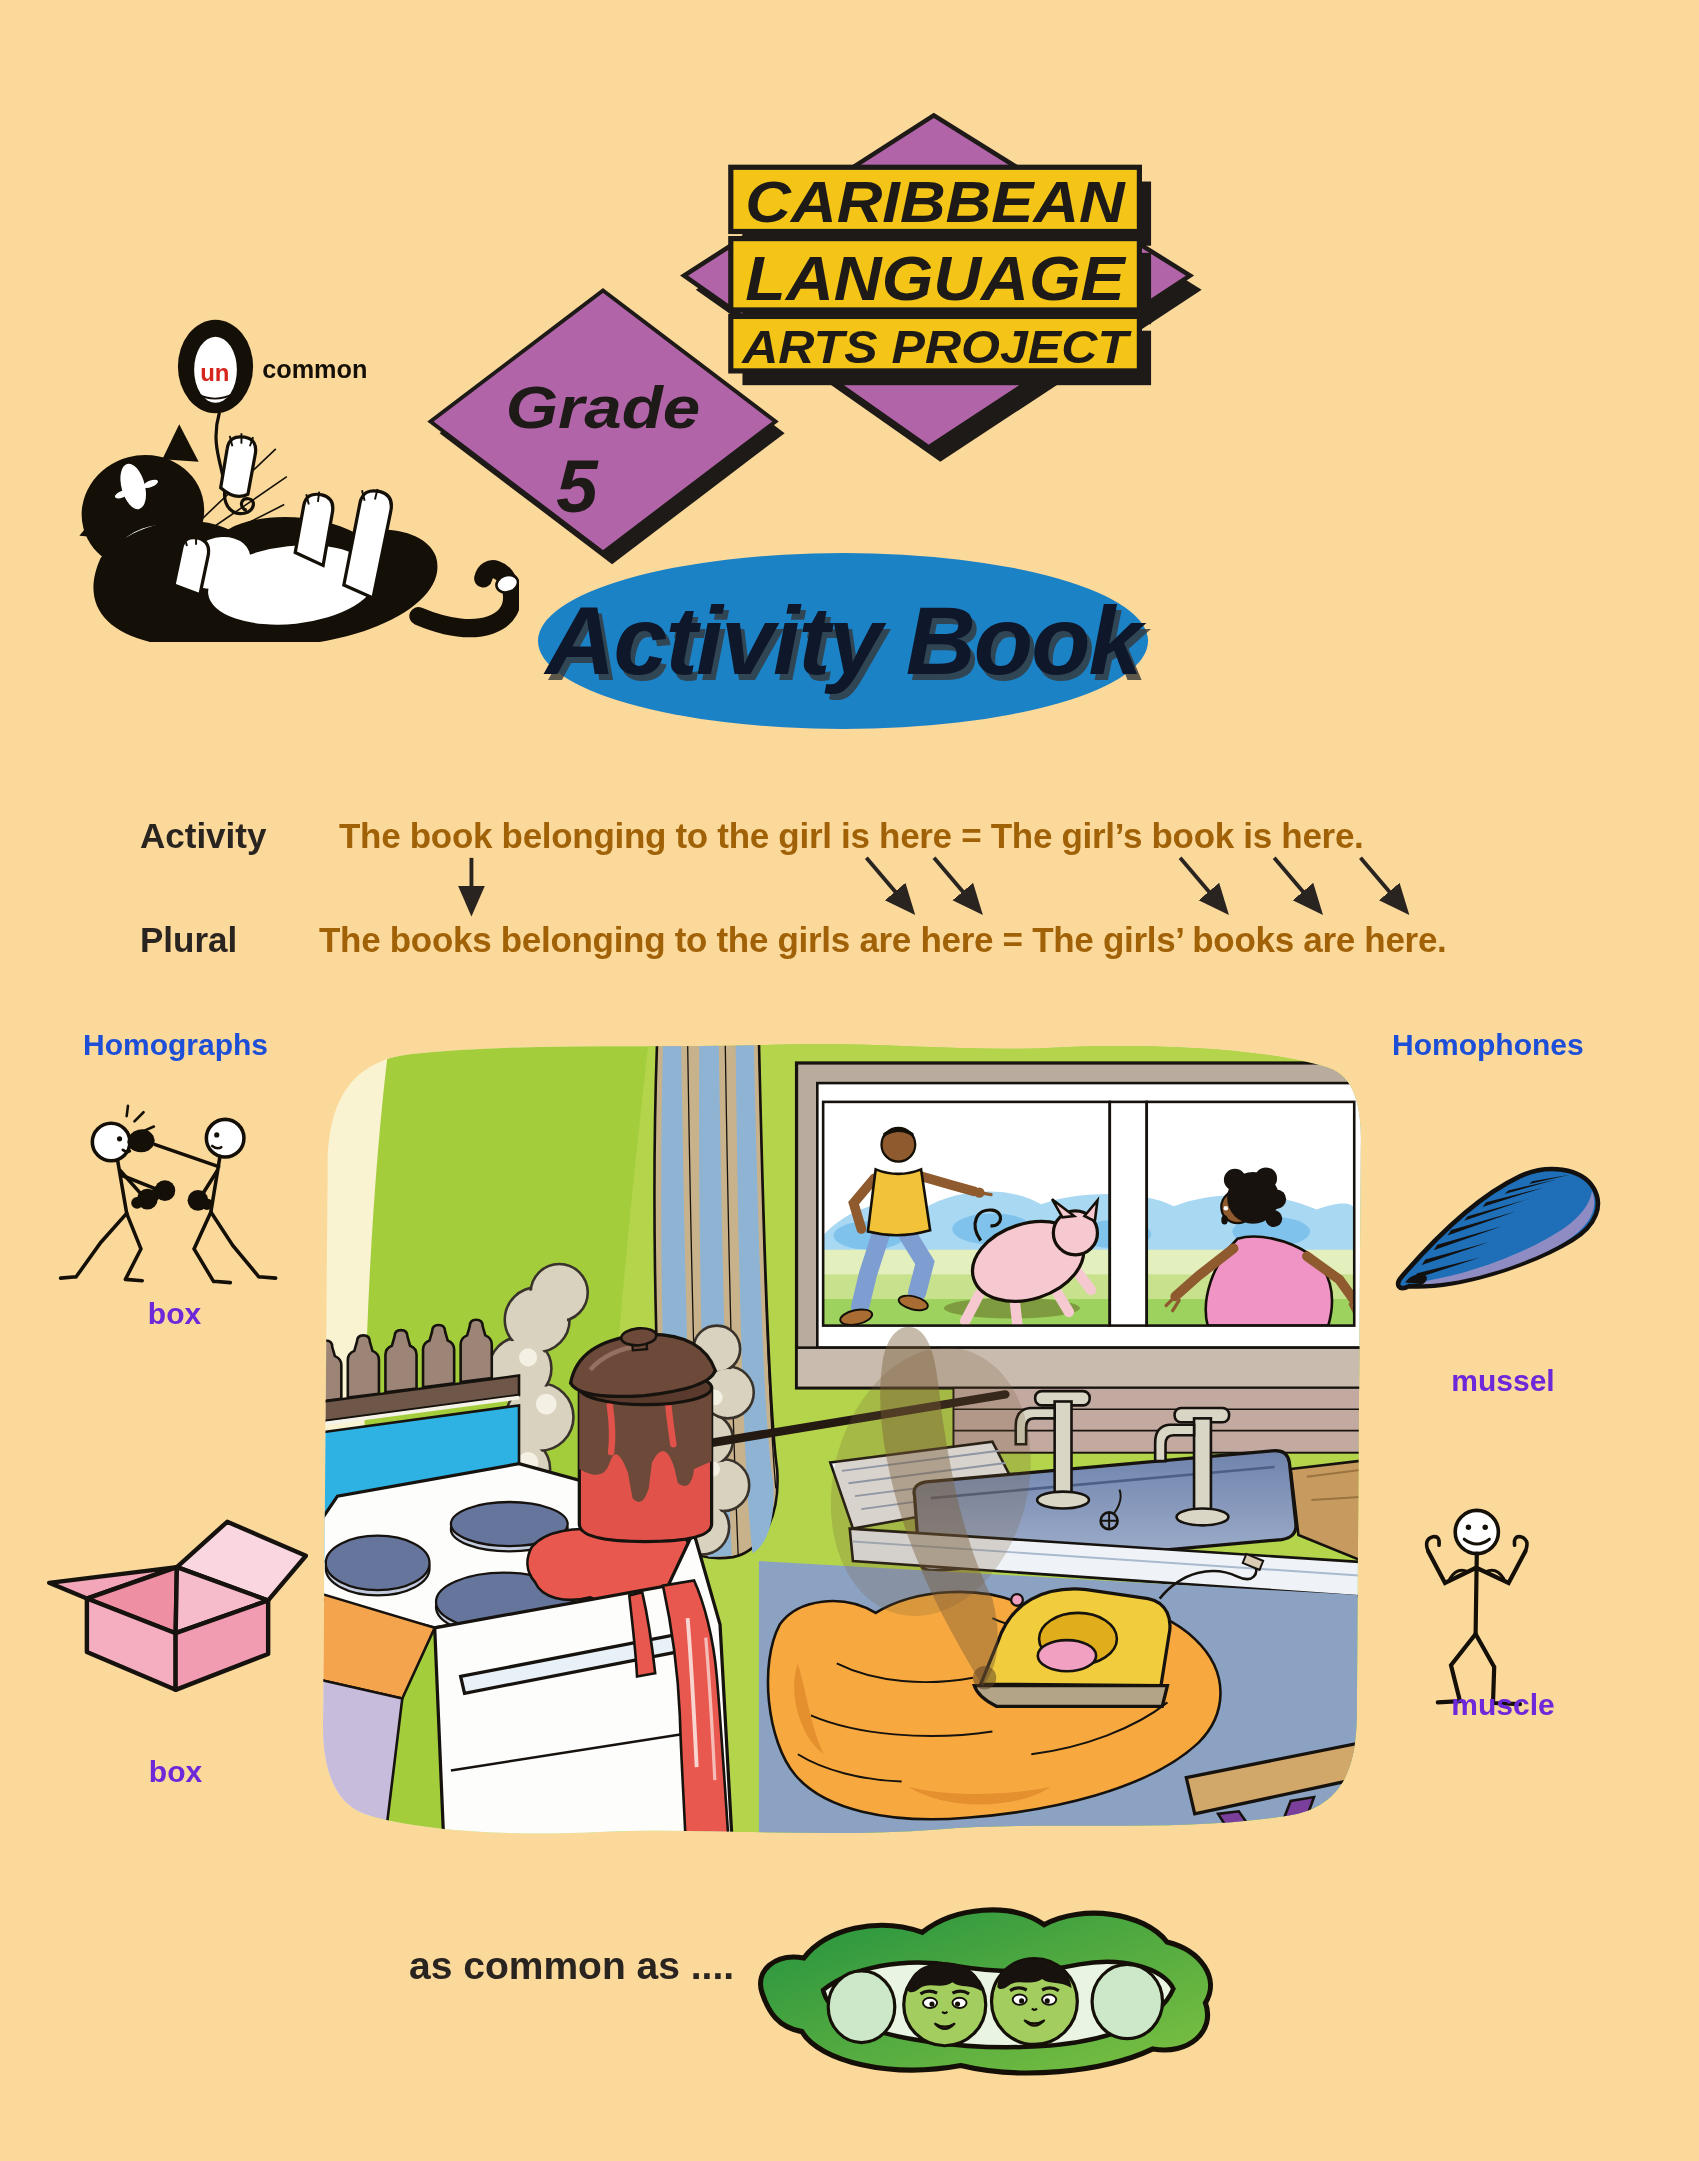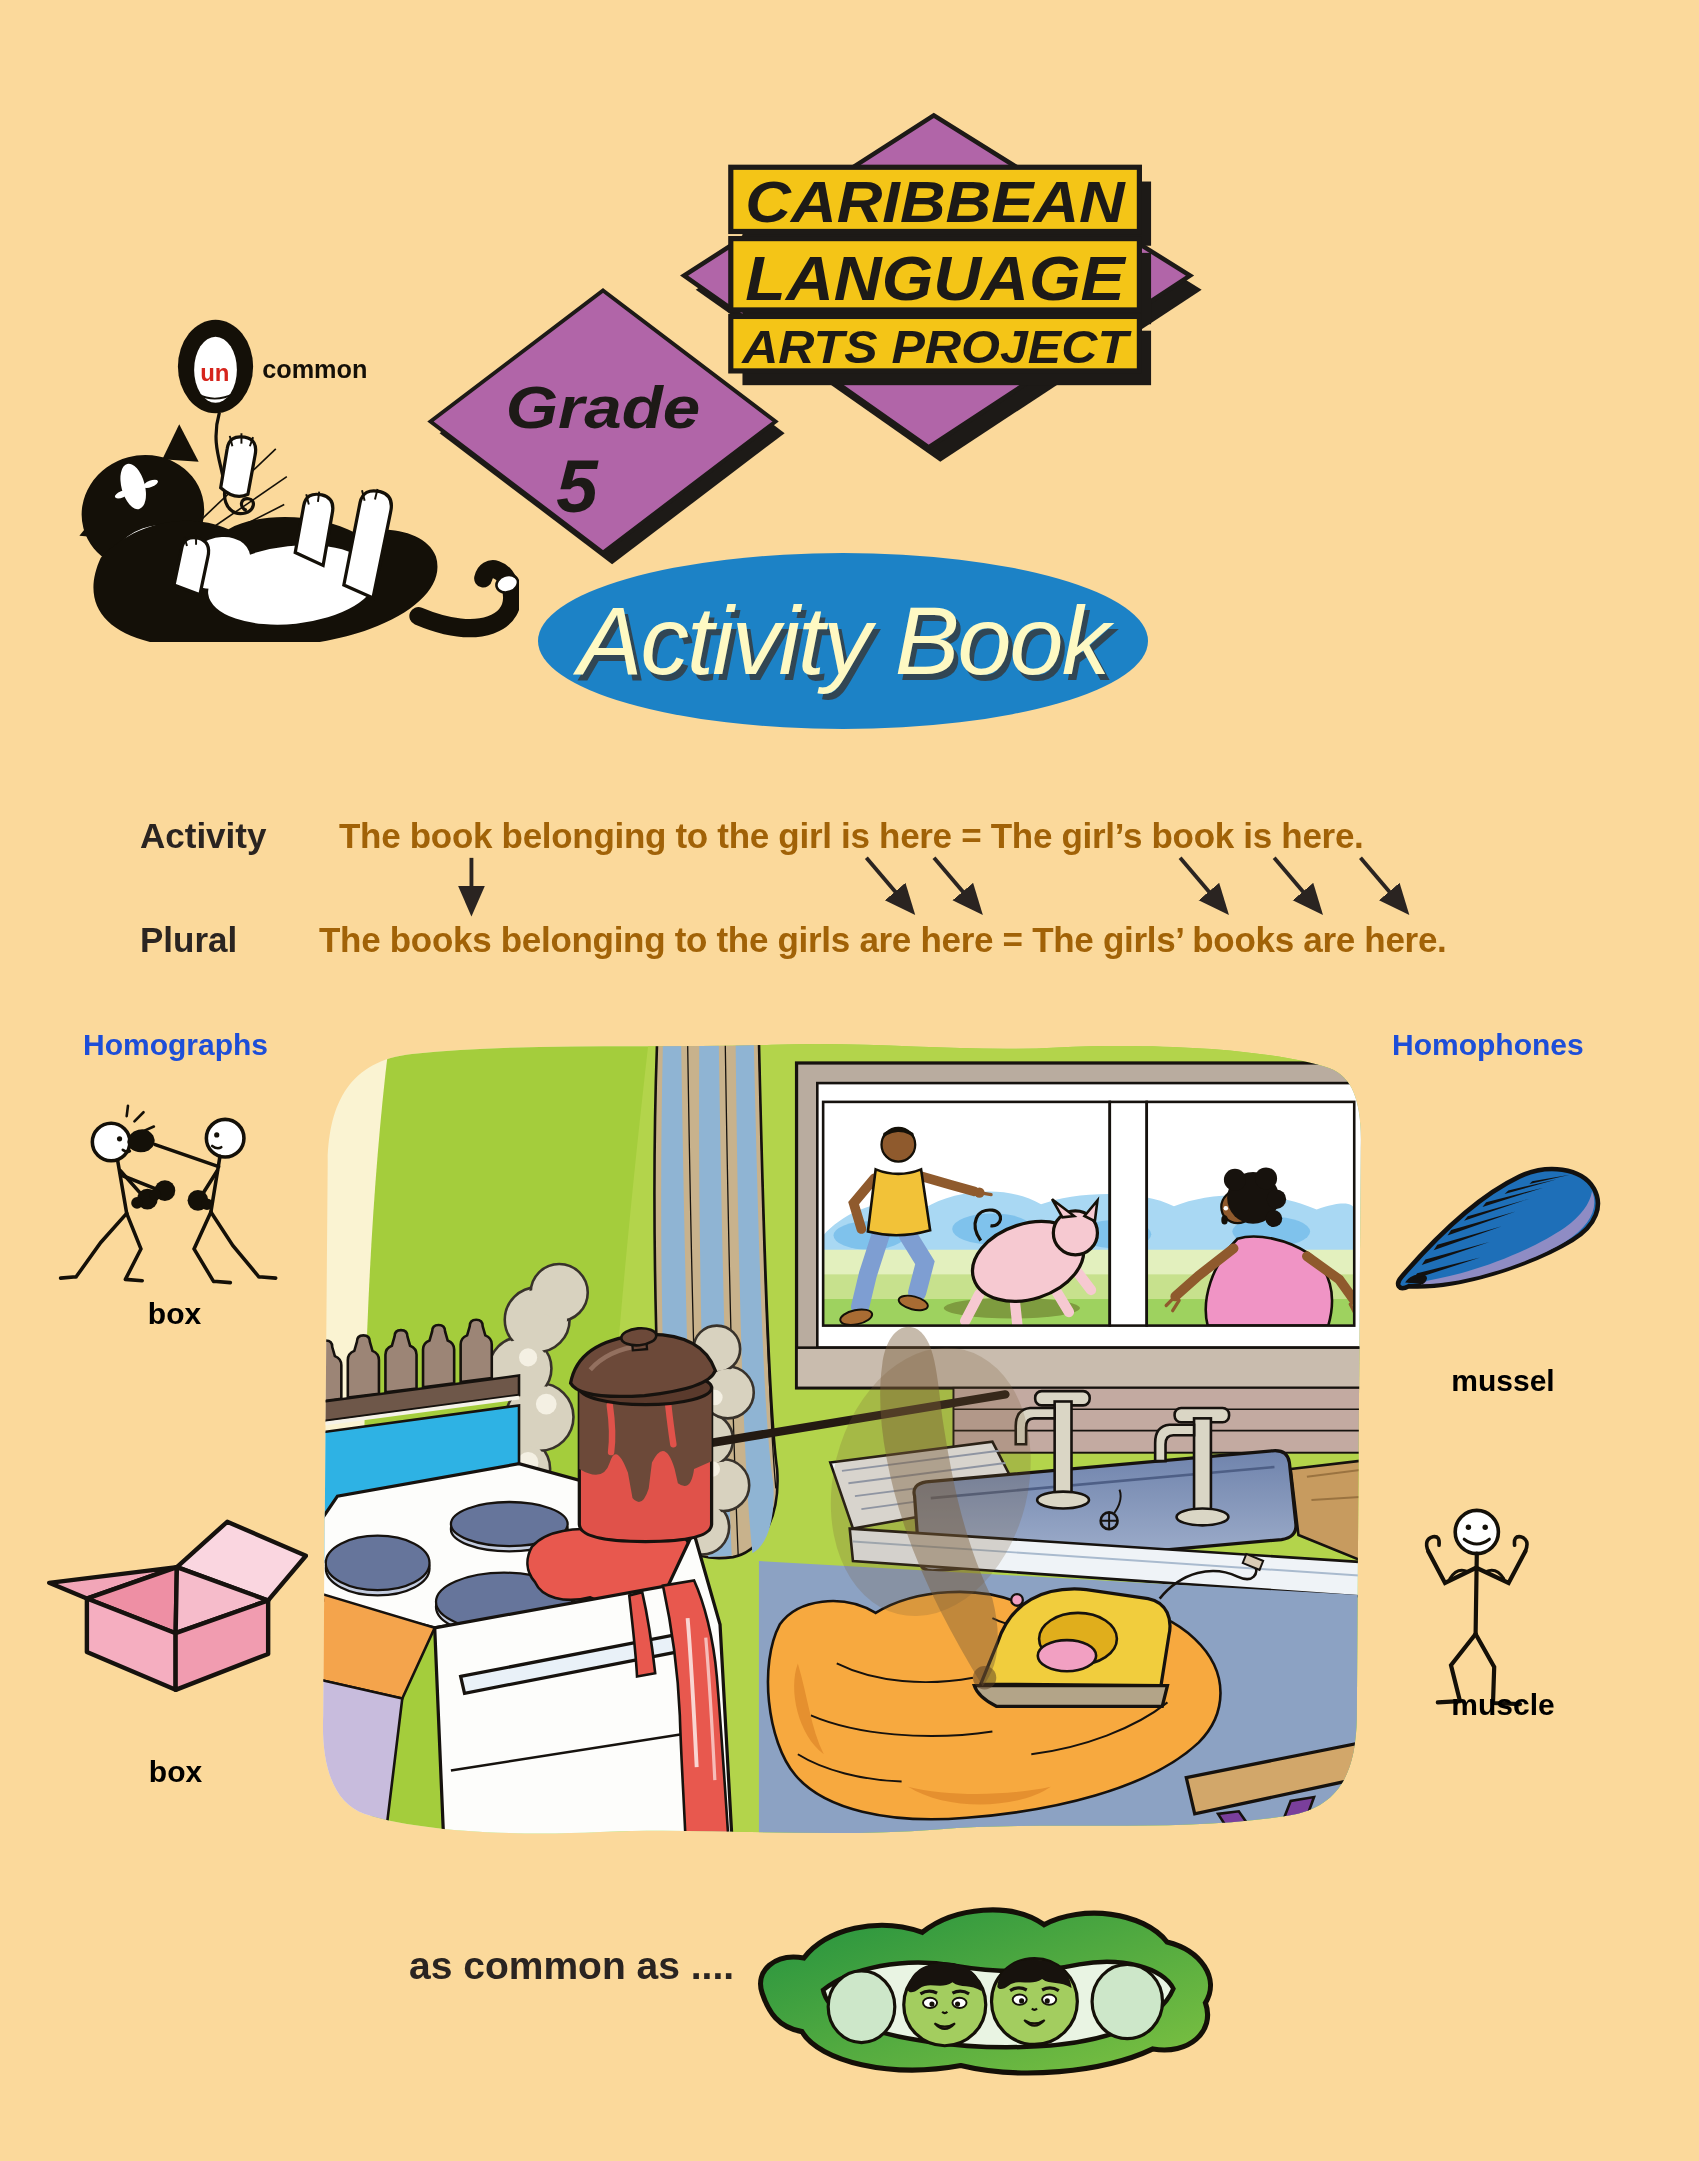--- a/index.html
+++ b/index.html
@@ -1,24 +1,24 @@
 <!DOCTYPE html>
 <html style="font-size:10.4px"><head>
 <meta charset="utf-8">
 <style>
   html,body{margin:0;padding:0;}
   body{font-family:"Liberation Sans",sans-serif;background:#e8e8e8;}
   .cover{position:relative;width:1700px;height:2161px;background:#FBD99B;overflow:hidden;}
   .abs{position:absolute;}
-  .label{font-weight:700;color:#000000;text-align:center;}
+  .label{font-weight:700;color:#6d28d9;text-align:center;}
   .sentence{font-size:35px;font-weight:600;color:#a16207;white-space:nowrap;letter-spacing:-0.3px;}
   .rowlabel{font-size:35px;font-weight:600;color:#2A2421;}
   .heading{font-size:30px;font-weight:700;color:#1d4ed8;}
   .oval{background:#1C82C6;border-radius:50%;display:flex;align-items:center;justify-content:center;}
-  .oval span{font-size:97px;font-weight:400;font-style:italic;color:#fef9c3;letter-spacing:-1.9px;
+  .oval span{font-size:97px;font-weight:700;font-style:italic;color:#0f172a;letter-spacing:-1.9px;
              text-shadow:4.5px 5.8px 0 rgba(55,55,55,0.8);}
   .simile{font-size:39px;font-weight:700;color:#2A2421;}
   svg{display:block;}
 </style>
 </head>
 <body>
 
 <div class="cover">
 
   <svg class="abs" style="left:389px;top:97px;" width="908" height="649" viewBox="0 0 1400 1000">

